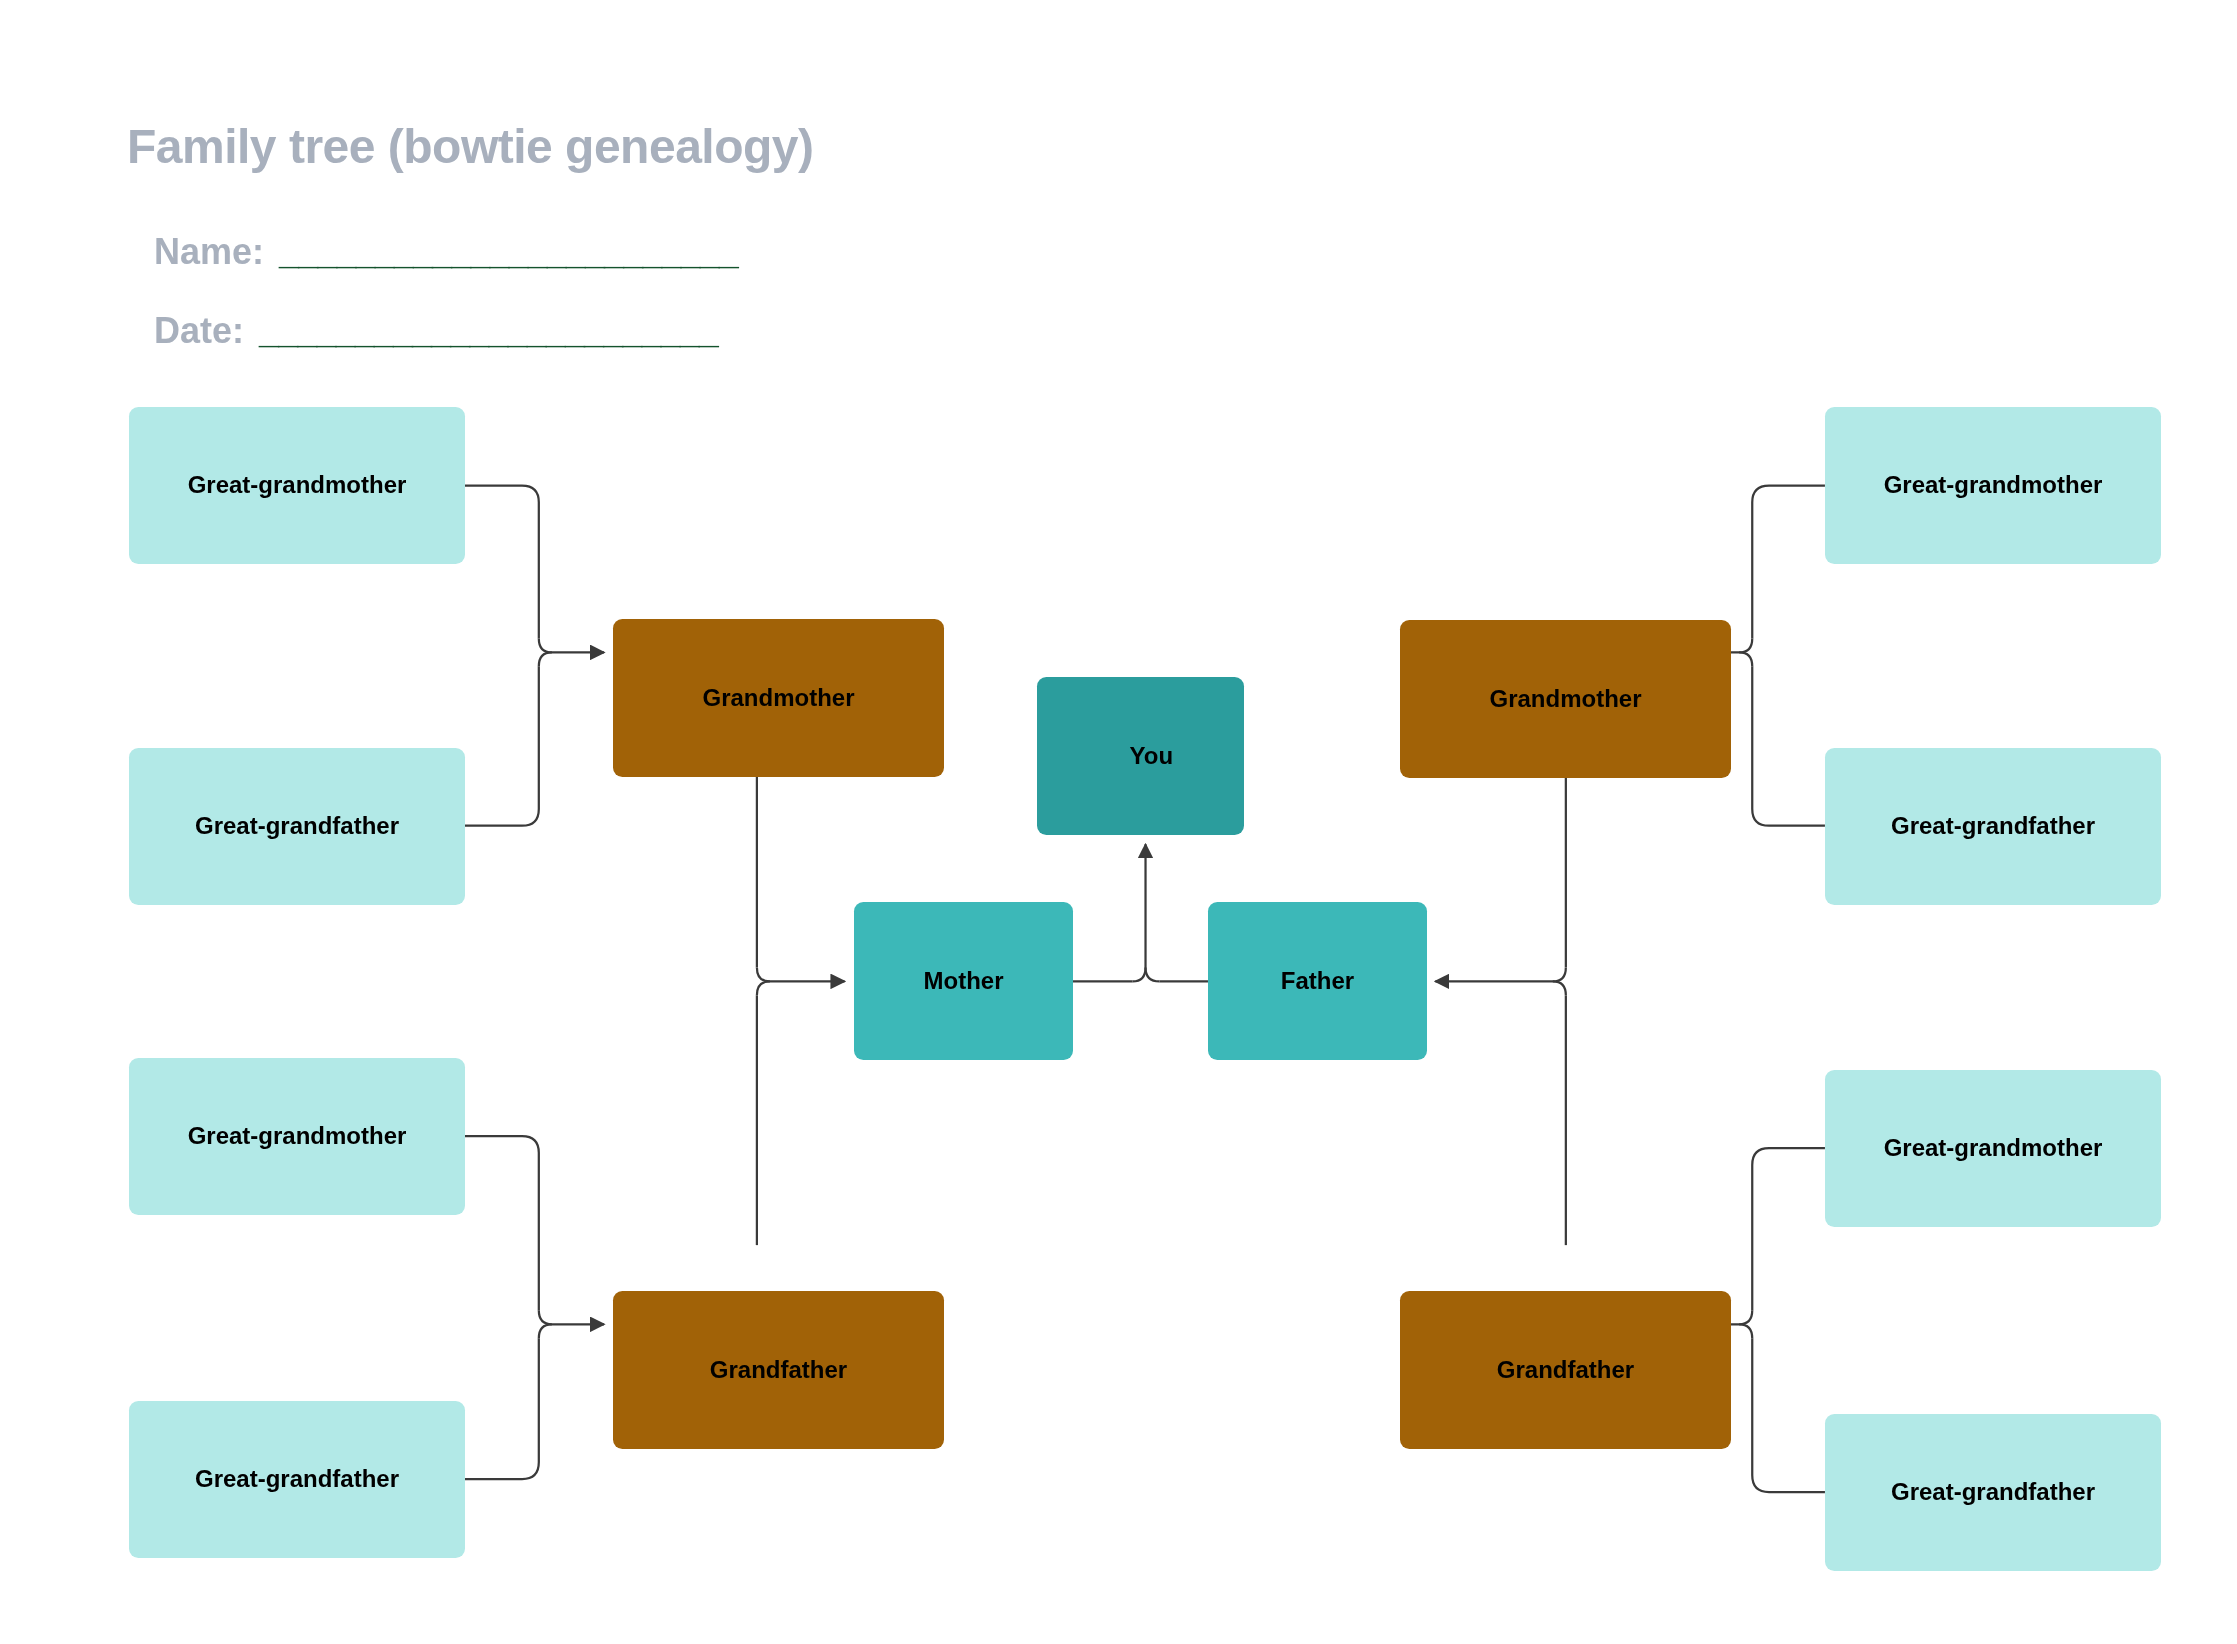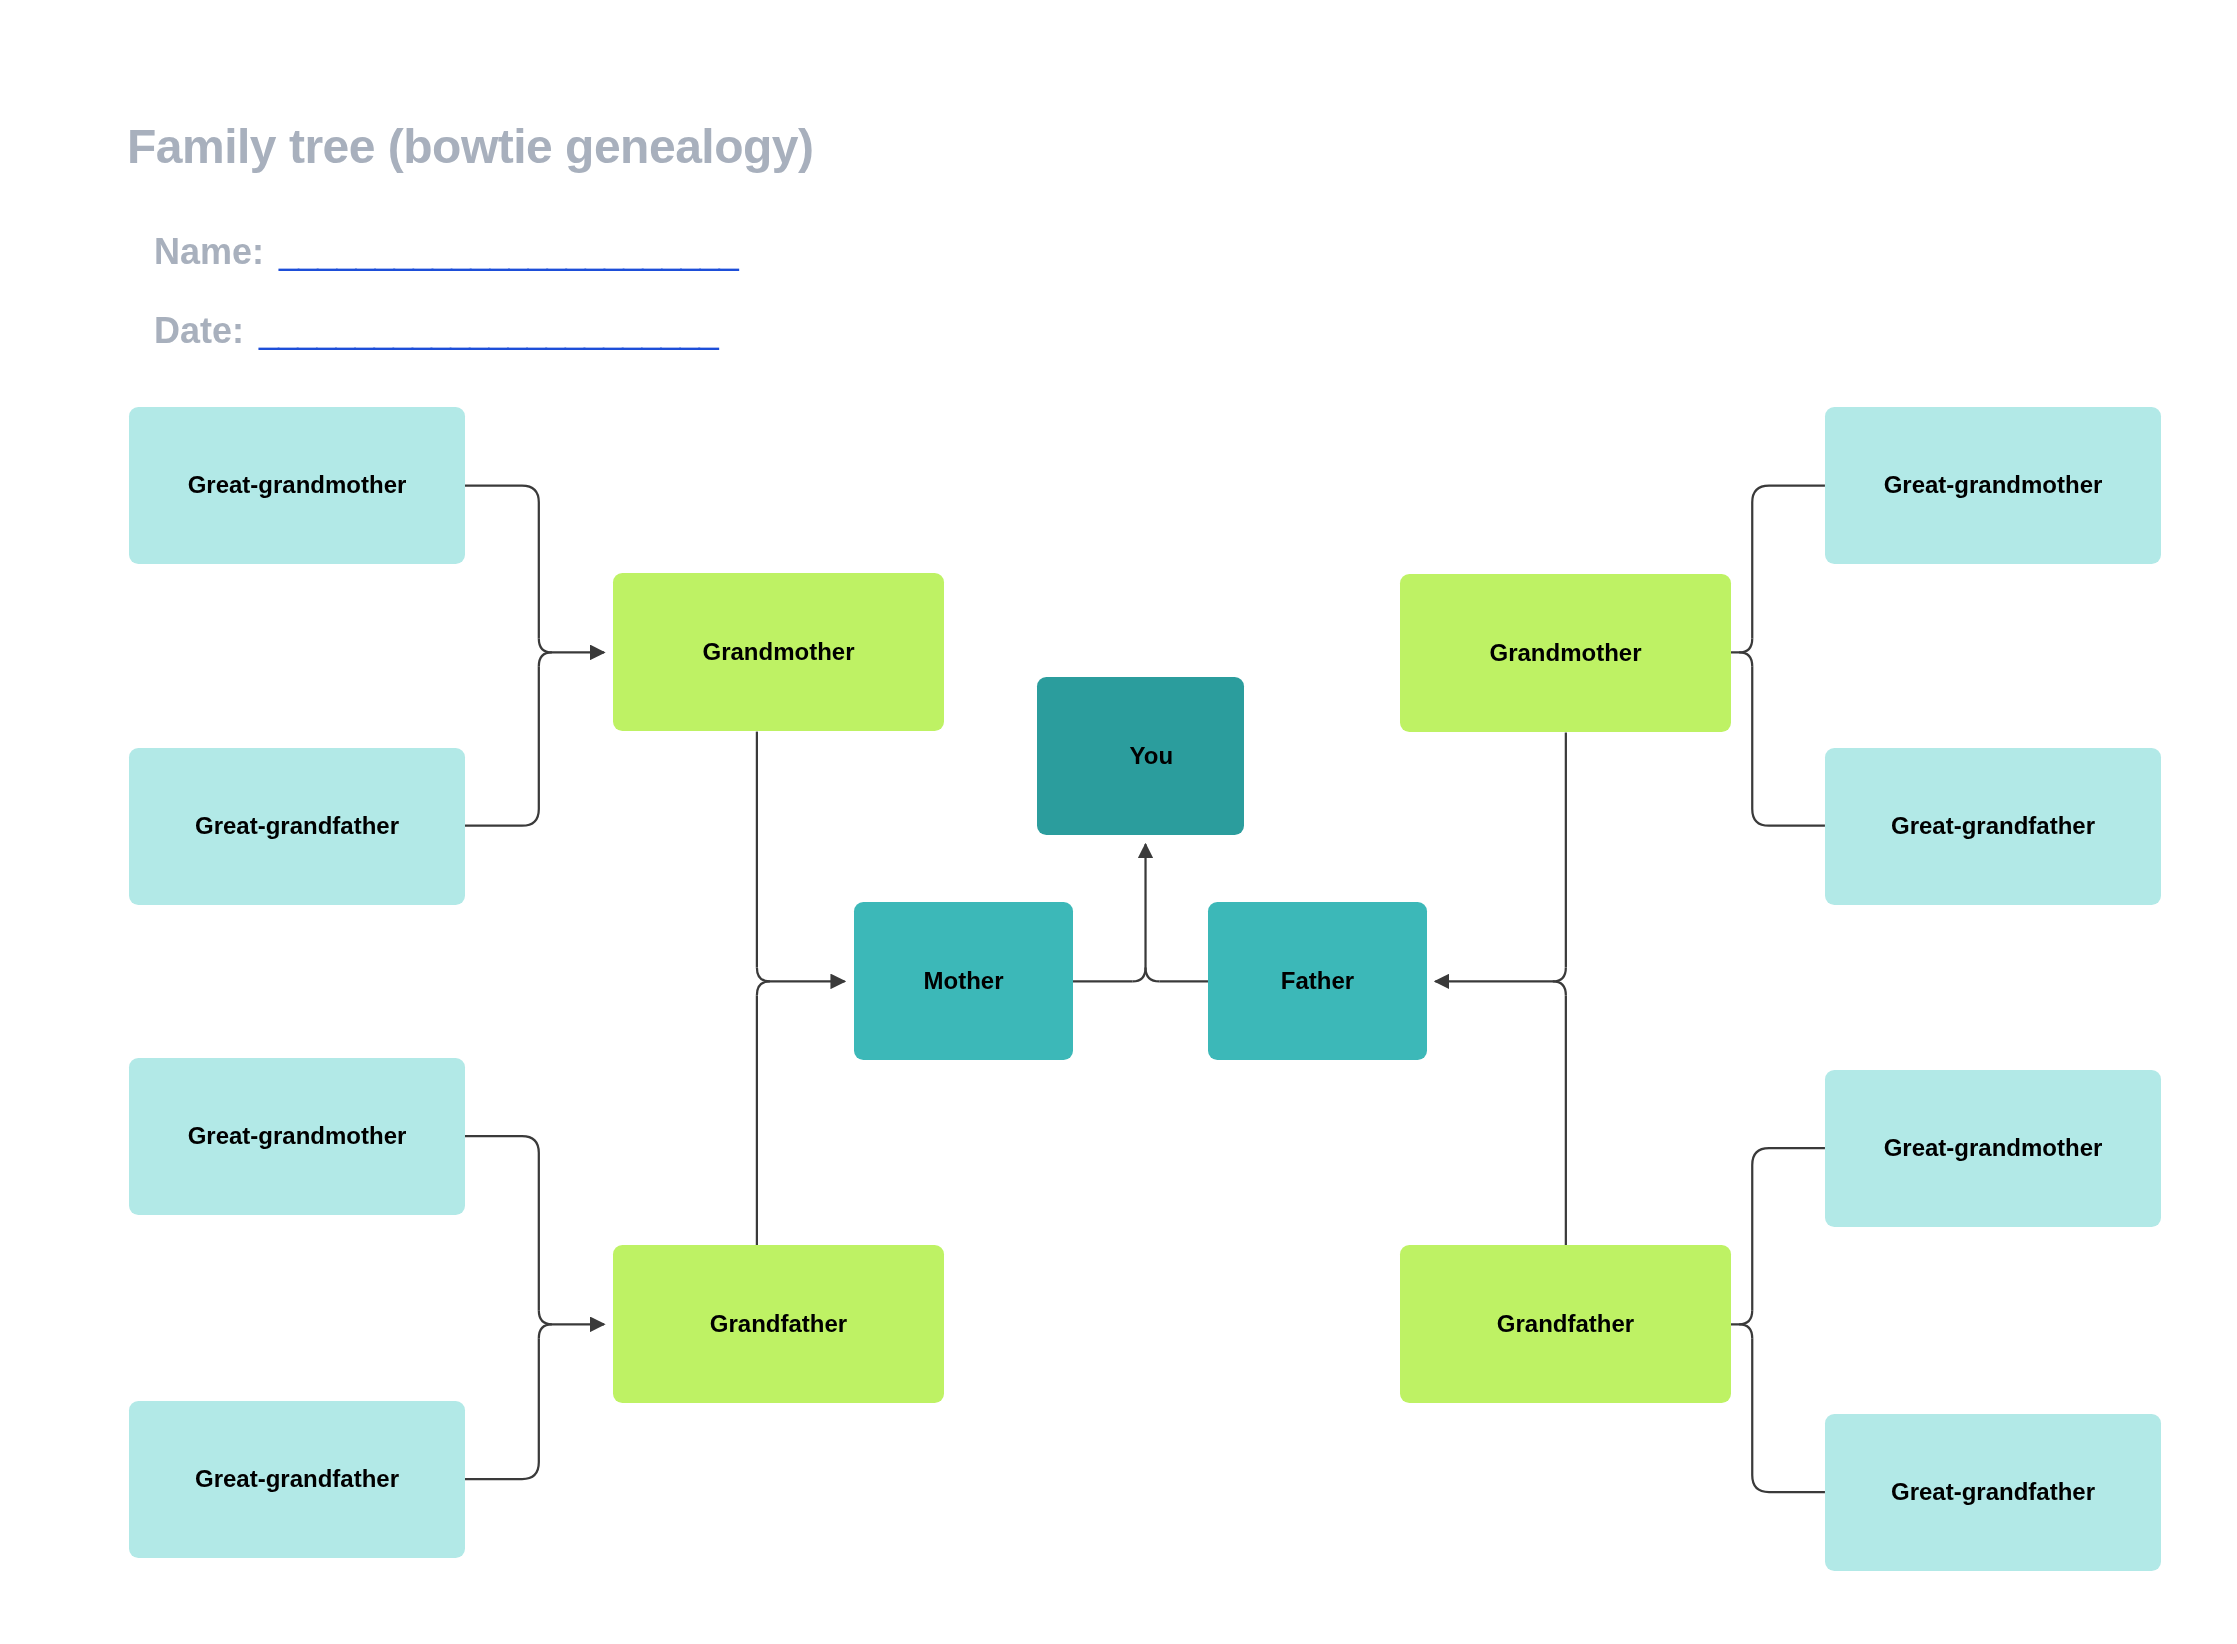--- a/index.html
+++ b/index.html
@@ -38,22 +38,22 @@
     align-items: baseline;
     color: #a8b0bd;
     font-size: 36px;
     font-weight: bold;
     white-space: nowrap;
   }
   #form-row-name { left: 154px; top: 231px; }
   #form-row-date { left: 154px; top: 310px; }
   .form-label { margin-right: 15px; }
   .form-blank {
-    color: #1d4ed8;
-    font-weight: normal;
+    color: #14532d;
+    font-weight: bold;
     letter-spacing: -0.9px;
   }
 
   
   #connectors {
     position: absolute;
     left: 0;
     top: 0;
     width: 2237px;
     height: 1644px;
@@ -69,21 +69,21 @@
     align-items: center;
     justify-content: center;
     text-align: center;
     color: #000000;
     font-weight: bold;
     font-size: 24px;
     line-height: 1.2;
     padding: 3.7px 9.3px;
   }
   .node.gen3 { background: #b2e9e7; }
-  .node.gen2 { background: #bef264; }
+  .node.gen2 { background: #a16207; margin-top: 46px; }
   .node.gen1 { background: #3cb8b8; }
   .node.self { background: #2b9d9d; }
 
   .node.gen3 { width: 336px; height: 157px; }
   .node.gen2 { width: 331px; height: 158px; }
   .node.gen1 { width: 219px; height: 158px; }
   .node.self { width: 207px; height: 158px; }
 
   
   #node-mgm-gm  { left: 129px;  top: 407px;  }

